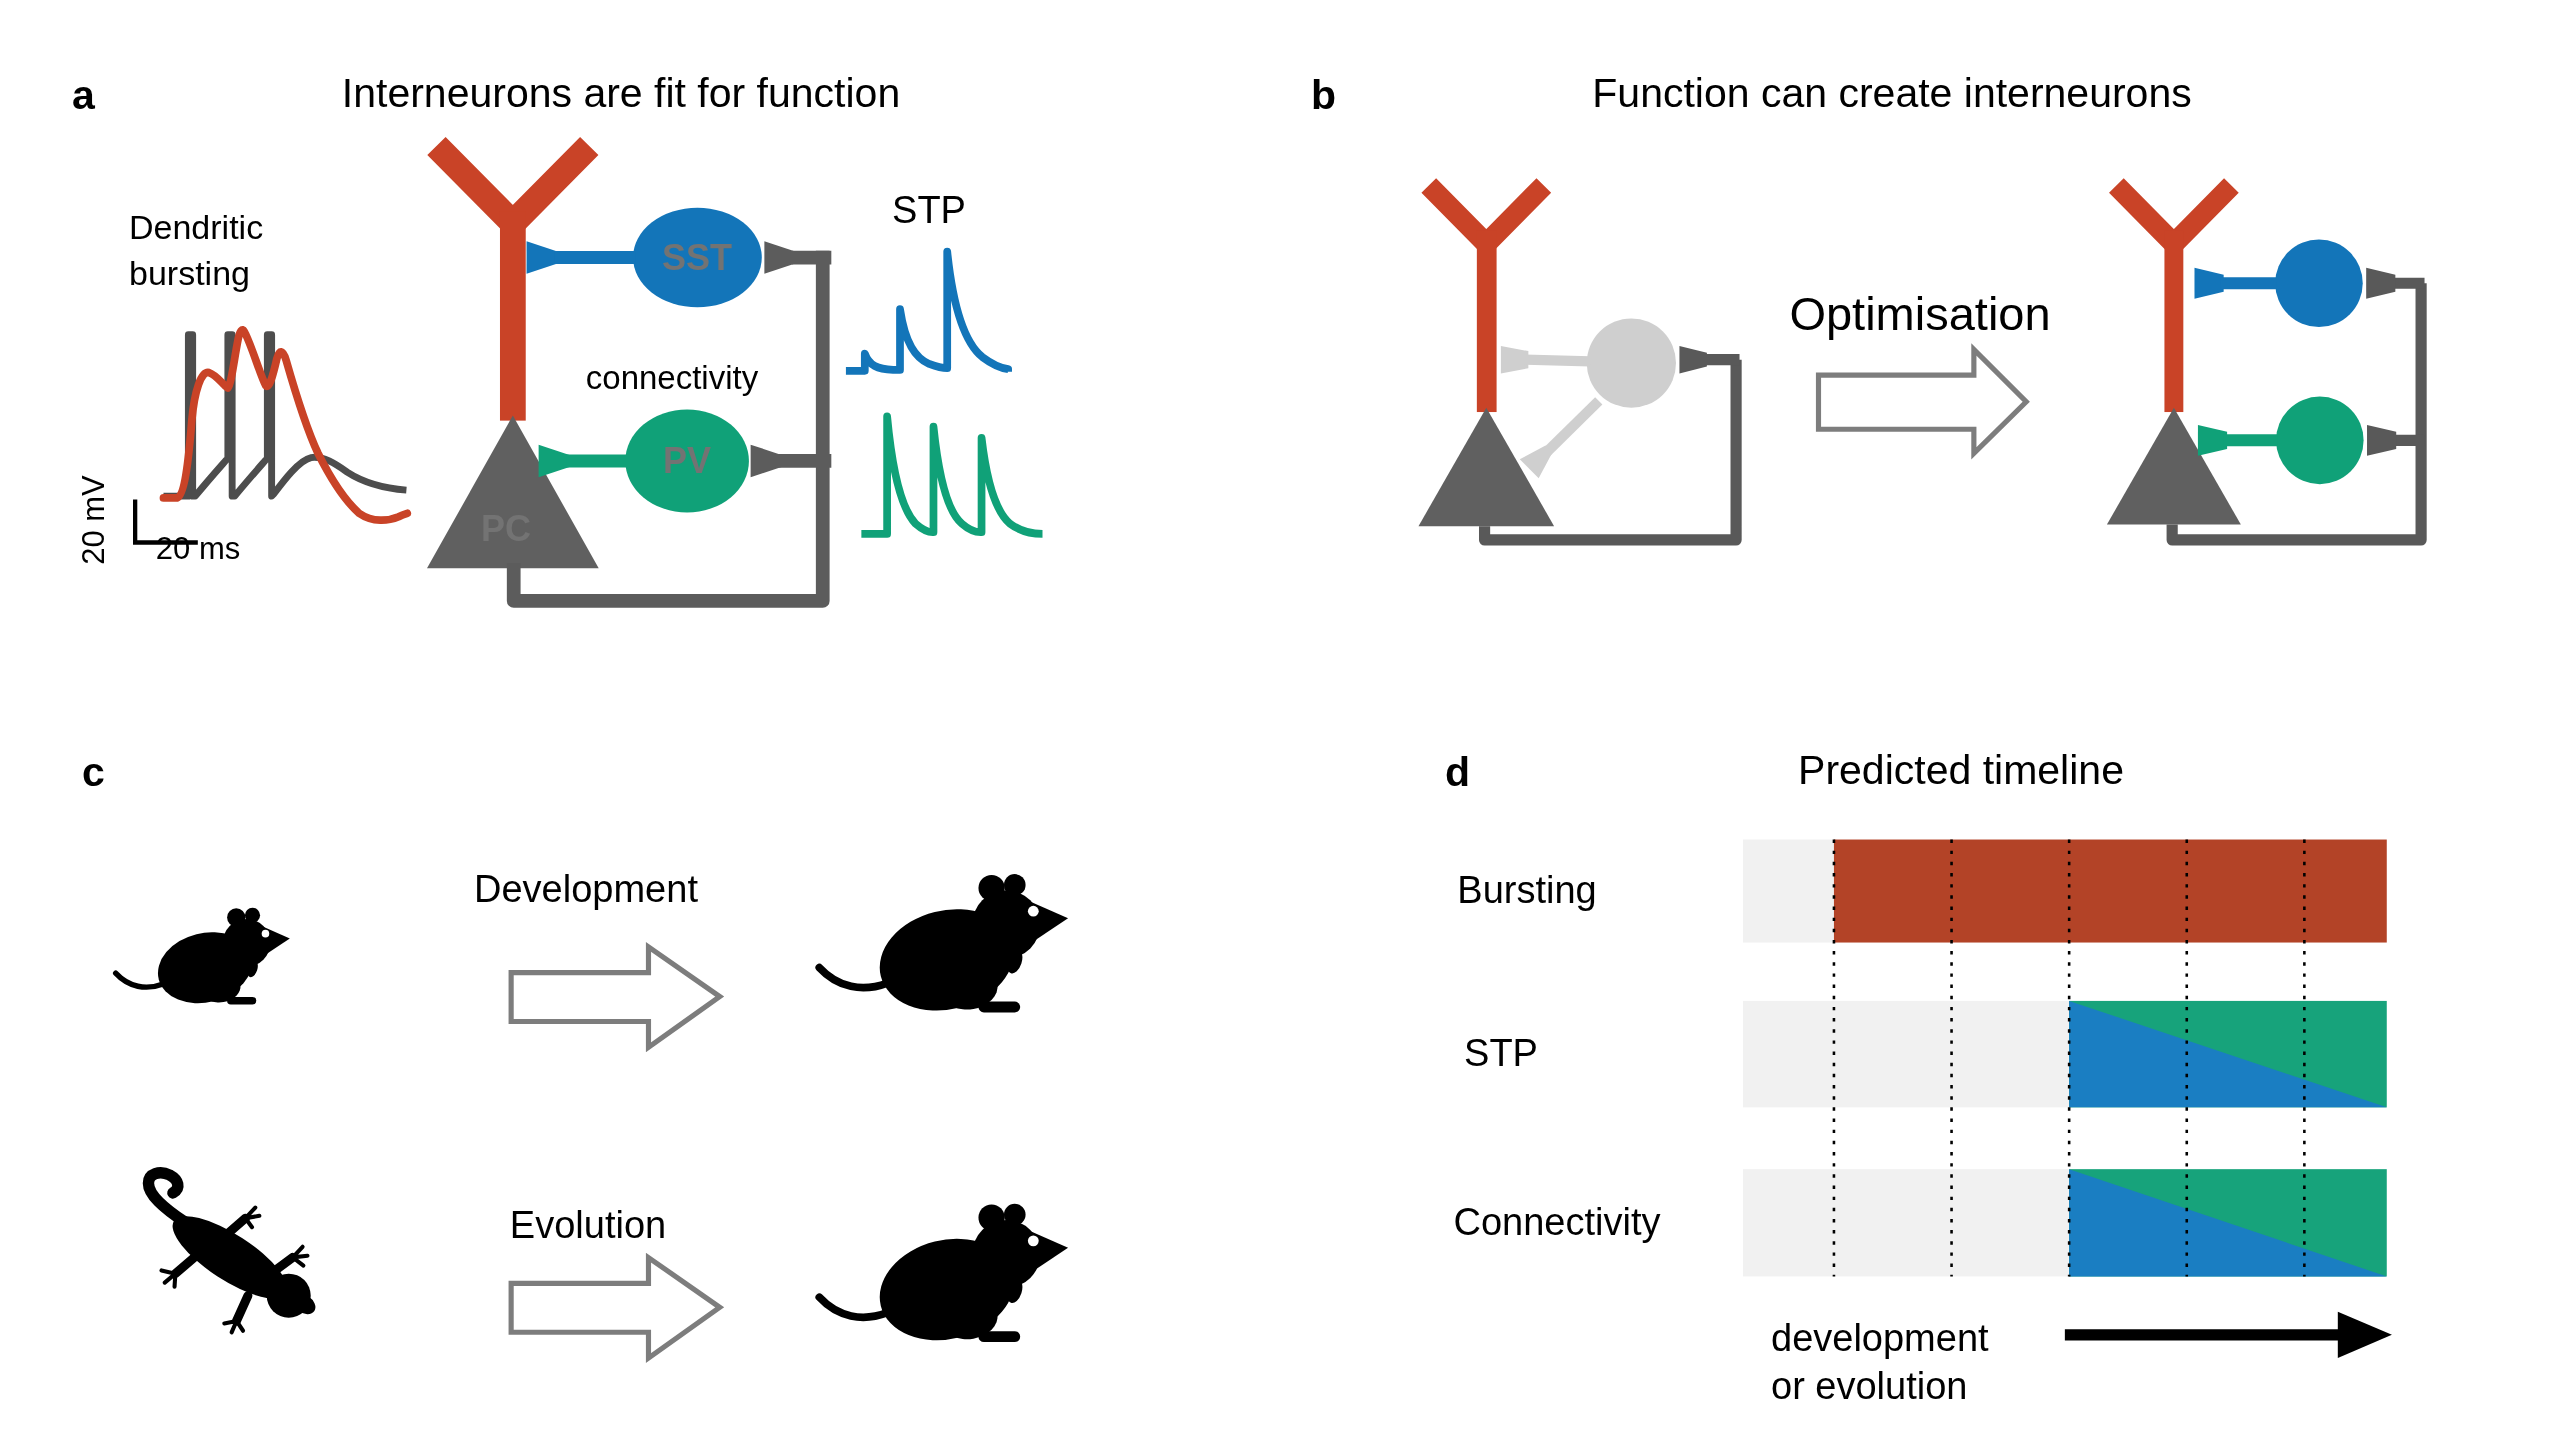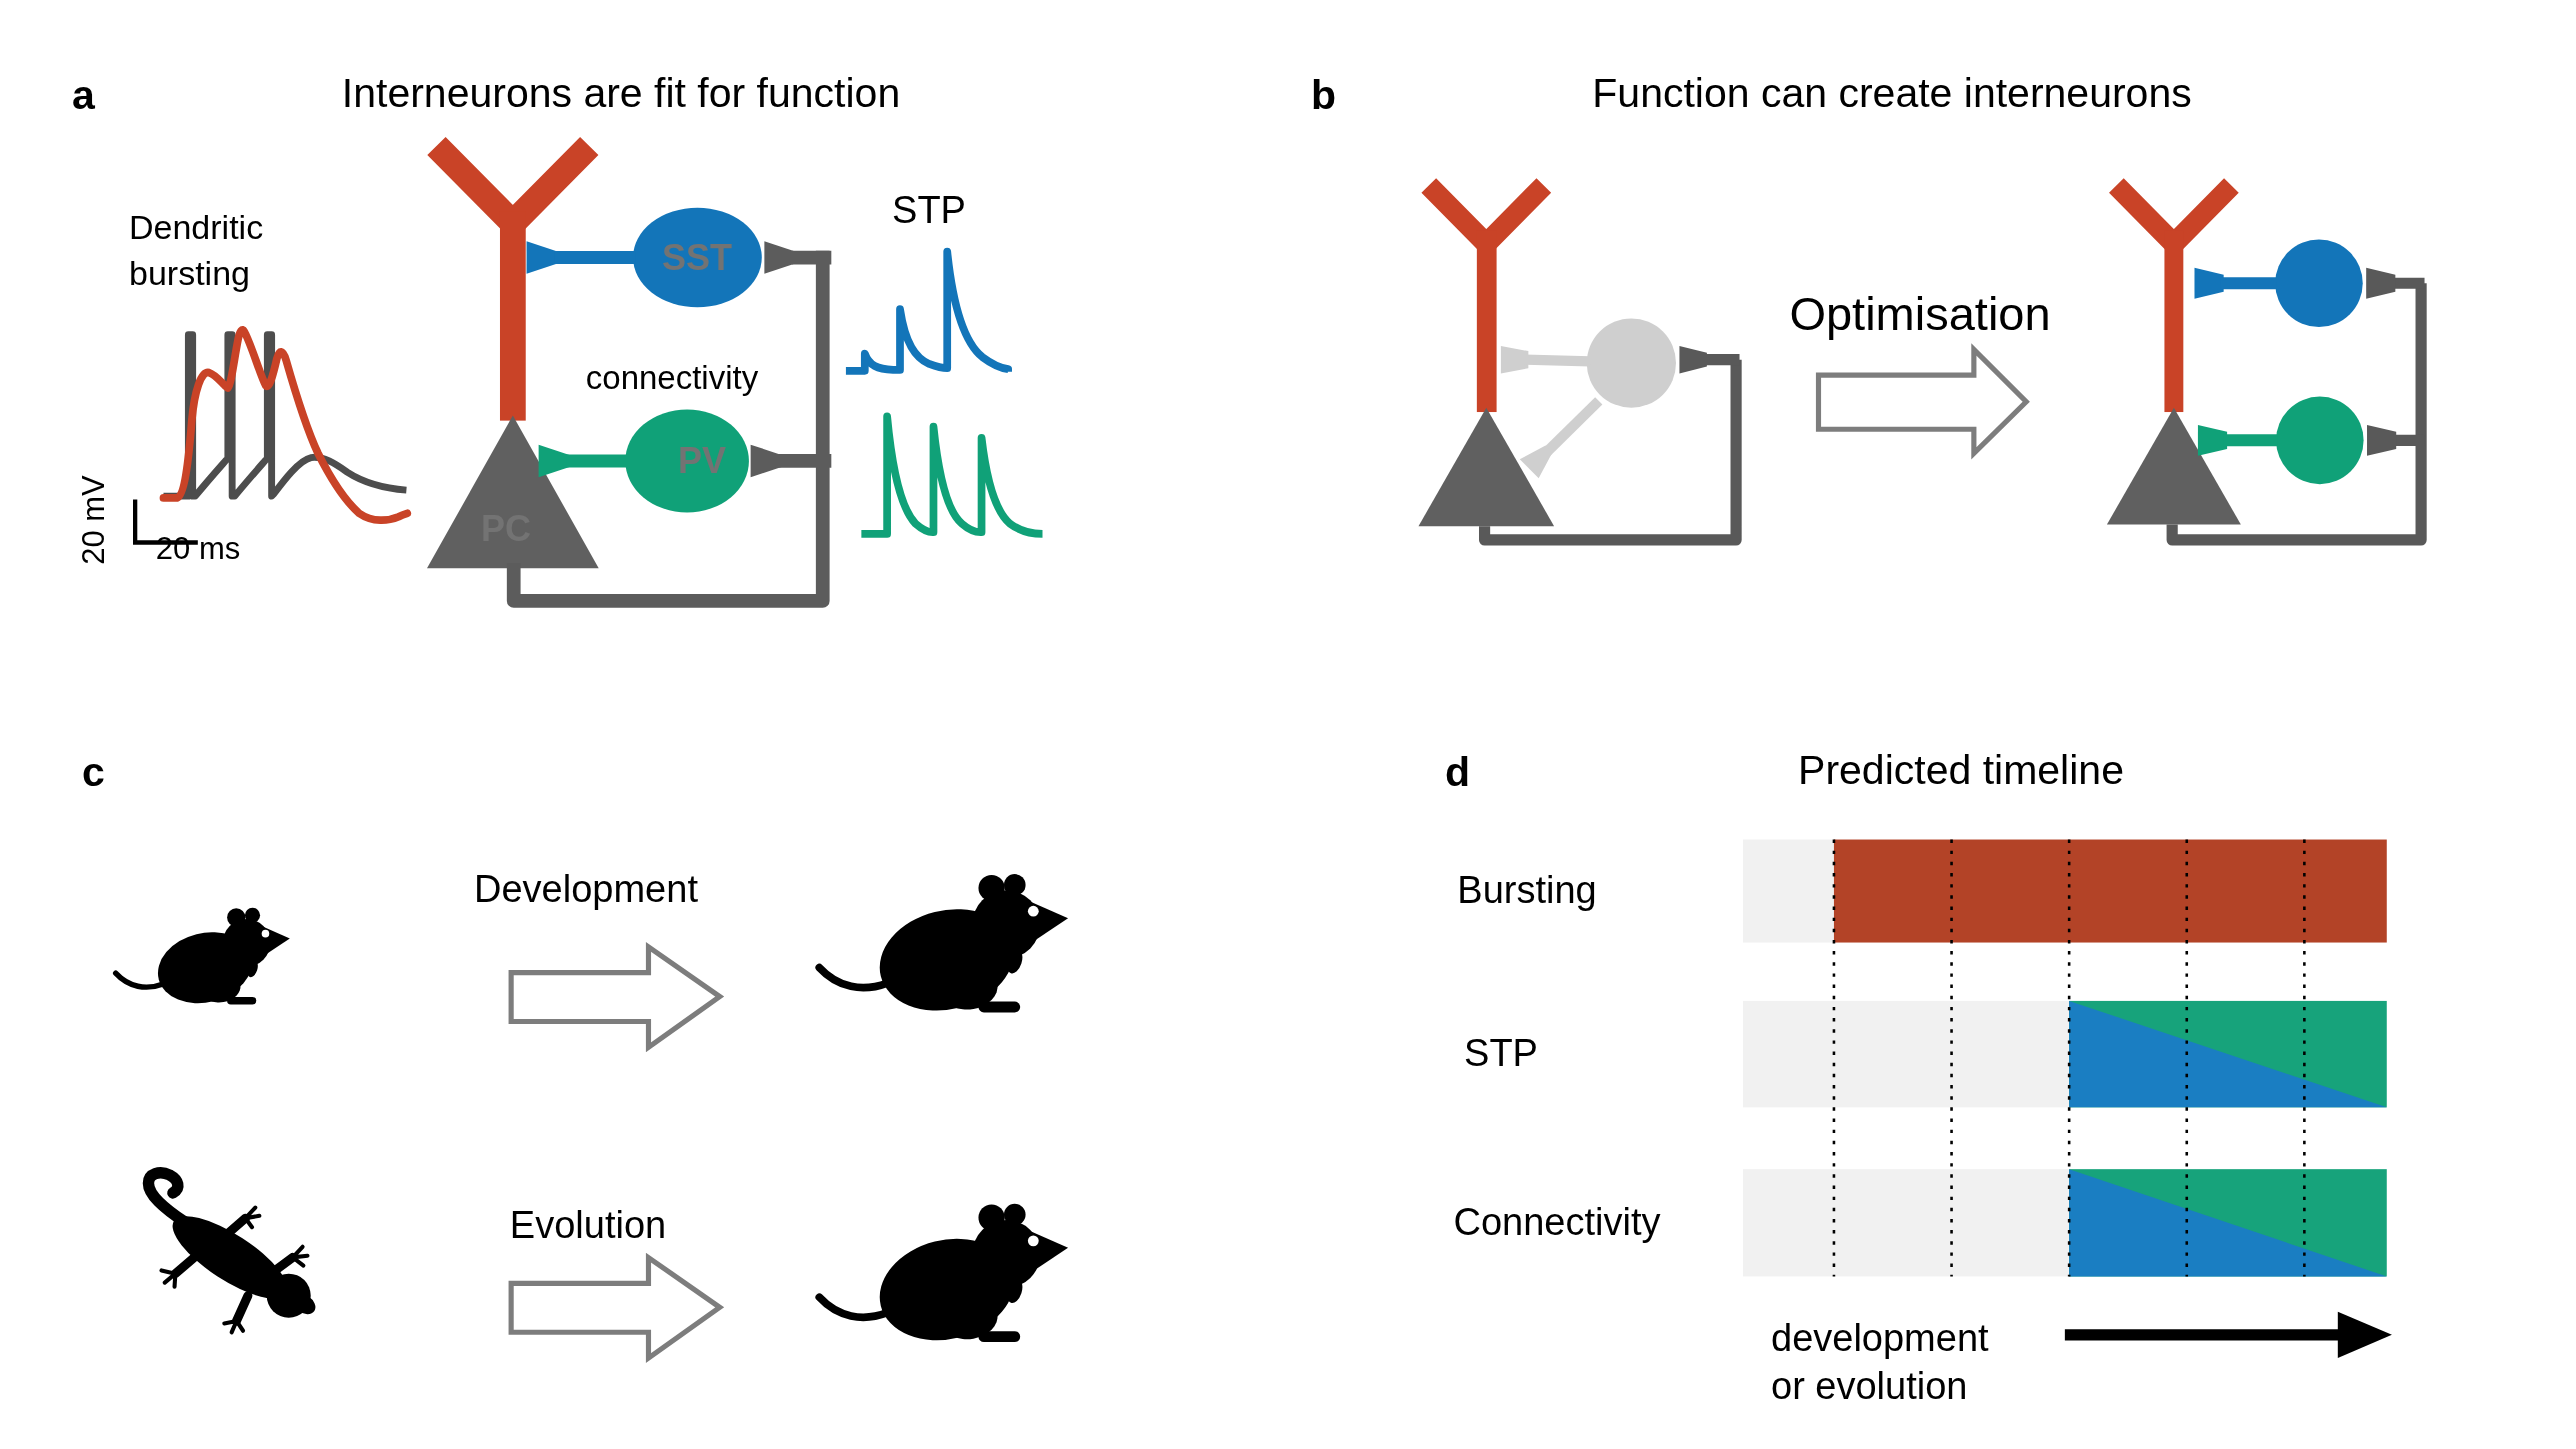--- a/index.html
+++ b/index.html
@@ -161,21 +161,21 @@
 <div class="lbl sub" style="left:129px;top:172px;">
   <div>Dendritic</div>
   <div>bursting</div>
 </div>
 
 <div class="lbl scale rot" style="left:94px;top:520px;">20 mV</div>
 <div class="lbl scale ctr" style="left:171px;top:549px;margin-left:27px;">20 ms</div>
 
 <div class="lbl cell-lbl white ctr" style="left:506px;top:529px;">PC</div>
 <div class="lbl cell-lbl white ctr" style="left:697px;top:258px;">SST</div>
-<div class="lbl cell-lbl white ctr" style="left:702px;top:461px;text-align:right;">PV</div>
+<div class="lbl cell-lbl white ctr" style="left:687px;top:461px;text-align:right;">PV</div>
 <div class="lbl ctr" style="left:672px;top:378px;font-size:33px;">connectivity</div>
 <div class="lbl ctr" style="left:929px;top:211px;font-size:38px;">STP</div>
 
 <div class="lbl panel-letter" style="left:1311px;top:72px;">b</div>
 <div class="lbl title ctr" style="left:1892px;top:94px;">Function can create interneurons</div>
 <div class="lbl opt ctr" style="left:1920px;top:314px;">Optimisation</div>
 
 <div class="lbl panel-letter" style="left:82px;top:749px;">c</div>
 <div class="lbl mid ctr" style="left:586px;top:890px;">Development</div>
 <div class="lbl mid ctr" style="left:588px;top:1226px;text-align:right;">Evolution</div>

